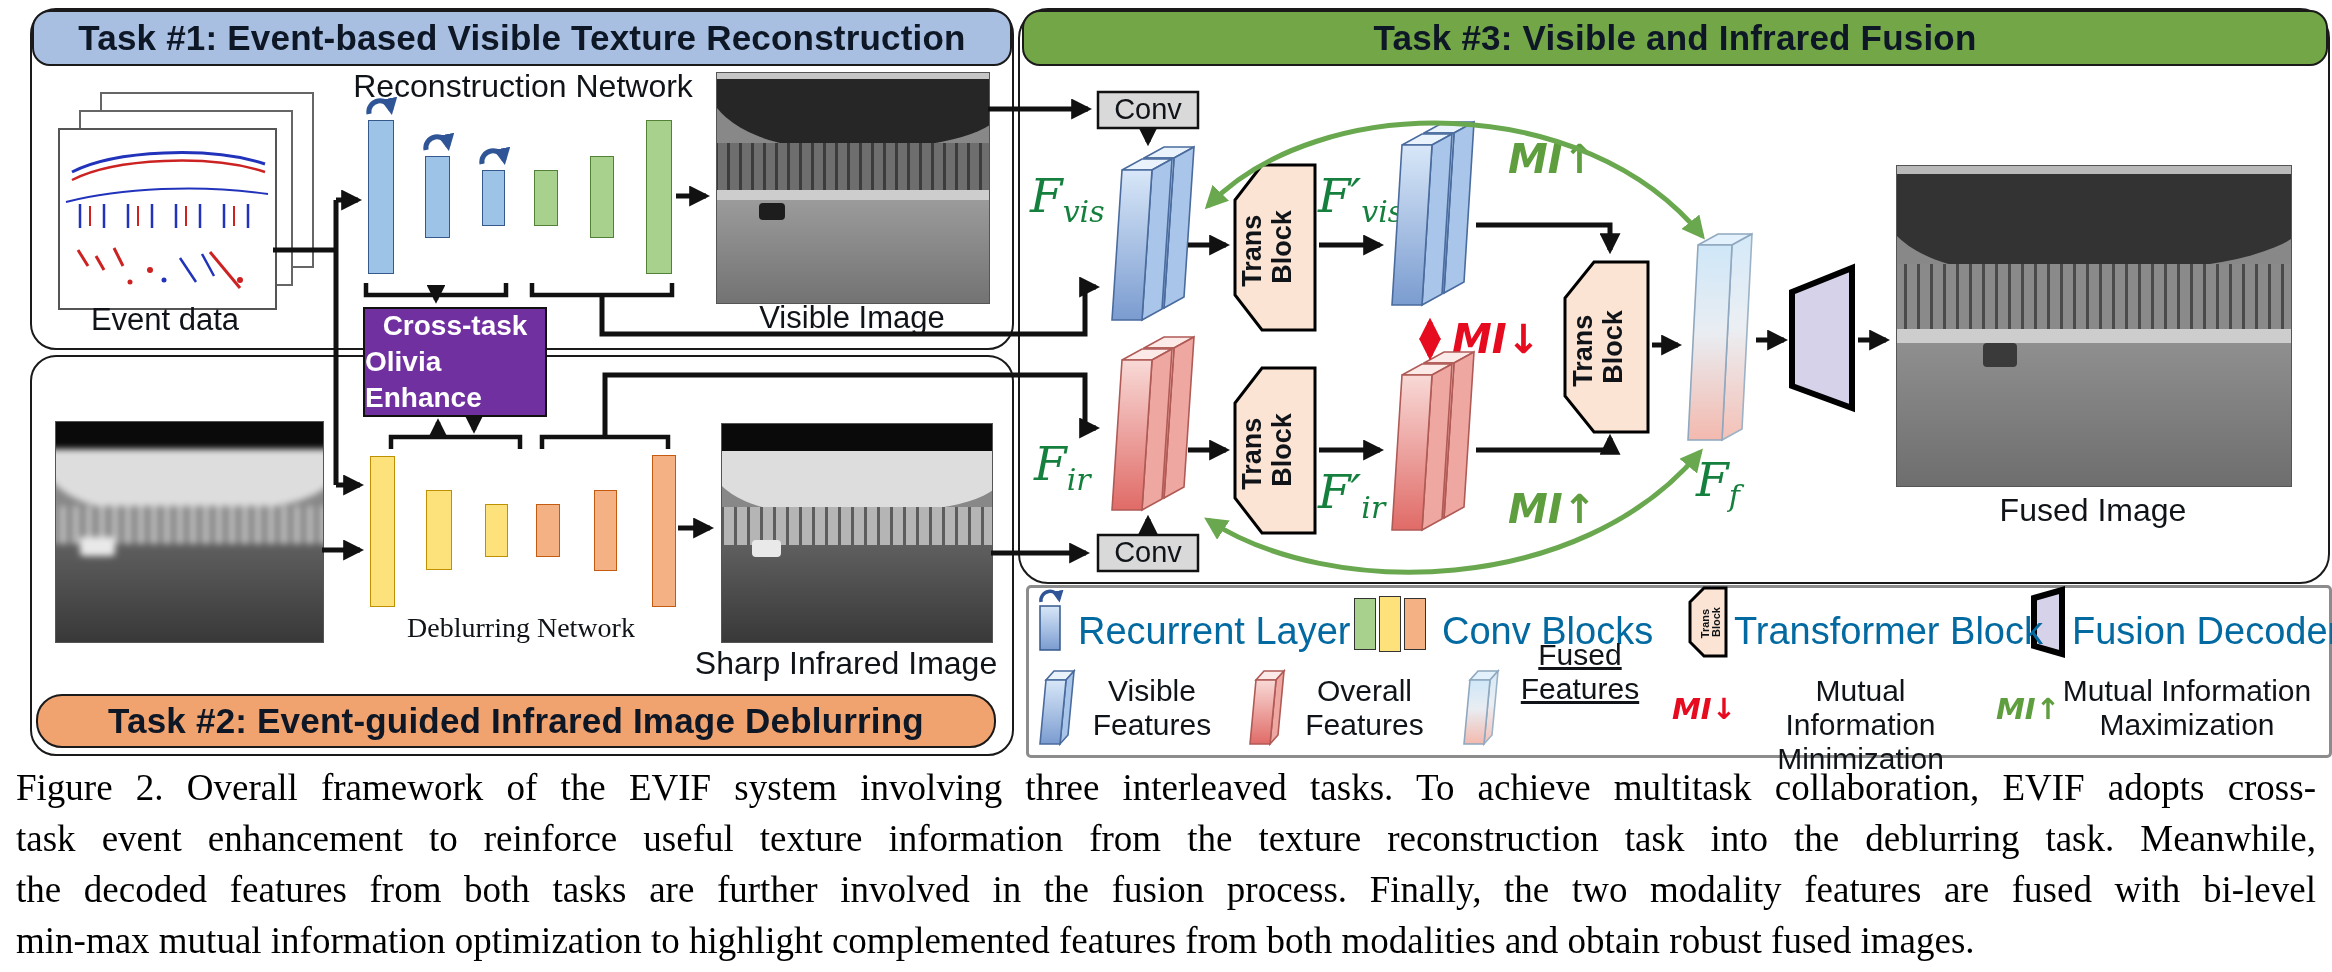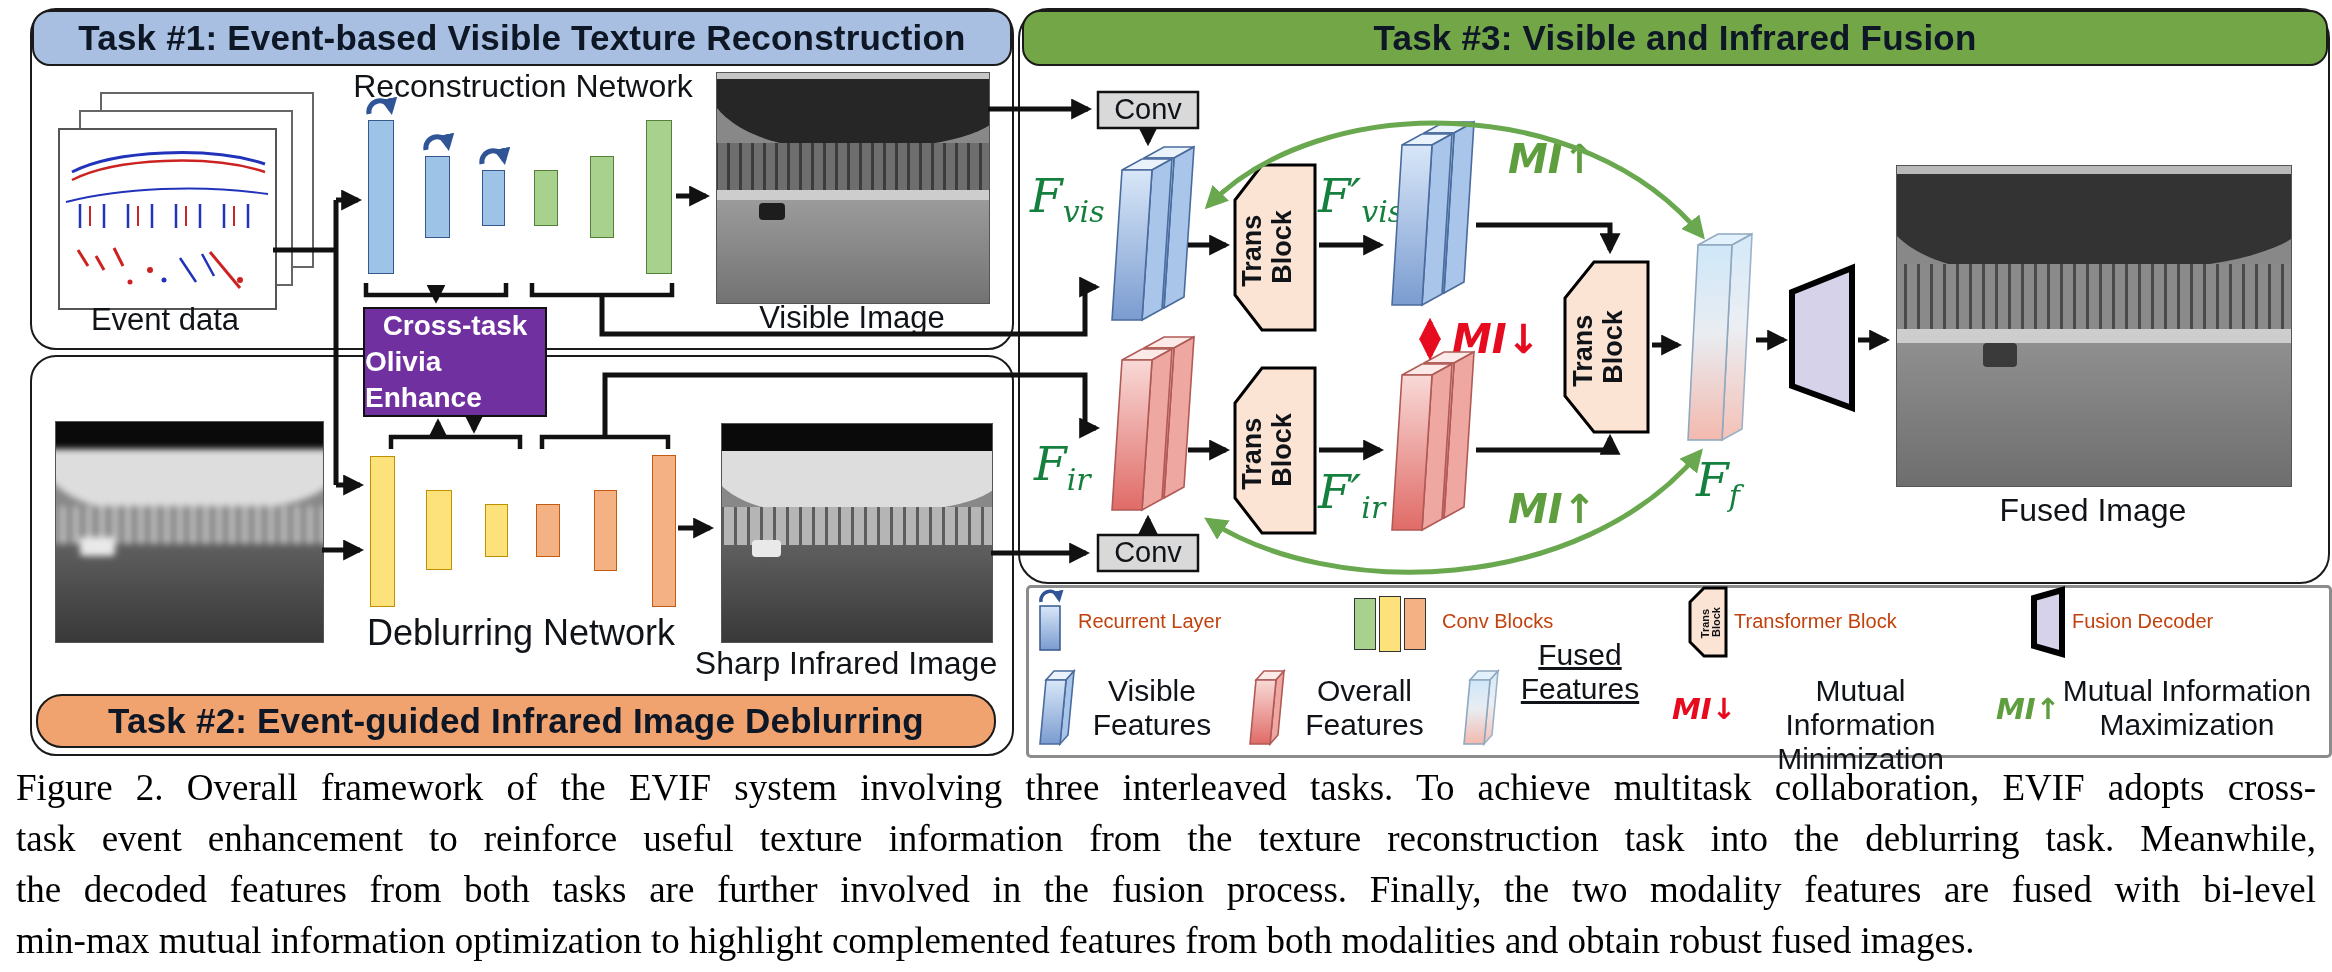--- a/index.html
+++ b/index.html
@@ -44,21 +44,21 @@
          color:#fff;font-weight:700;font-size:28px;line-height:36px;}
   
   .flabel{position:absolute;font-family:"DejaVu Serif",serif;font-style:italic;font-size:47px;color:#15803d;}
   .flabel sub{font-size:30px;}
   .mi{position:absolute;font-family:"DejaVu Sans",sans-serif;font-style:italic;font-weight:700;font-size:40px;}
   .mi.g{color:var(--mi_green,#5f9e3e);}
   .mi.r{color:var(--mi_red,#e60b1e);}
   
   #legend{position:absolute;left:1026px;top:585px;width:1300px;height:167px;border:3px solid var(--legend_border,#8c8c8c);
           border-radius:5px;background:#fff;}
-  .lg-txt{position:absolute;font-size:20px;color:#c2410c;}
+  .lg-txt{position:absolute;font-size:38px;color:#0369a1;}
   .lg-2l{position:absolute;font-size:30px;line-height:34px;text-align:center;color:#101418;}
   .lg-mi{position:absolute;font-family:"DejaVu Sans",sans-serif;font-style:italic;font-weight:700;font-size:29px;}
   
   #caption{position:absolute;left:16px;top:762px;width:2300px;font-family:"Liberation Serif",serif;
            font-size:37px;color:#000;}
   #caption .cl{height:51px;line-height:51px;white-space:nowrap;}
   #caption .just{text-align:justify;text-align-last:justify;white-space:normal;height:51px;overflow:hidden;}
   #watermark{position:absolute;left:1848px;top:846px;font-size:58px;color:rgba(140,140,140,.55);
              font-family:"DejaVu Sans",sans-serif;letter-spacing:2px;z-index:9;}
   
@@ -160,21 +160,21 @@
       </div>
   </div>
 
   <div class="bar b-yellow" style="left:370px;top:456px;width:23px;height:149px;"></div>
   <div class="bar b-yellow" style="left:426px;top:490px;width:24px;height:78px;"></div>
   <div class="bar b-yellow" style="left:485px;top:504px;width:21px;height:51px;"></div>
   <div class="bar b-orange" style="left:536px;top:504px;width:22px;height:51px;"></div>
   <div class="bar b-orange" style="left:594px;top:490px;width:21px;height:79px;"></div>
   <div class="bar b-orange" style="left:652px;top:455px;width:22px;height:150px;"></div>
 
-  <div class="dlabel" style="left:340px;top:612px;width:362px;font-size:36px;">Deblurring Network</div>
+  <div class="dlabel" style="left:340px;top:612px;width:362px;font-size:28px;font-family:Liberation Serif, serif;">Deblurring Network</div>
 
   <div class="photo" style="left:721px;top:423px;width:270px;height:218px;">
     <div class="ph-in">
         <div class="i-sky"></div>
         <div class="i-bld"></div>
         <div class="i-fac"></div>
         <div class="i-gnd"></div>
       <div class="car" style="left:14%;top:53%;width:10%;height:7%;"></div>
       </div>
   </div>

